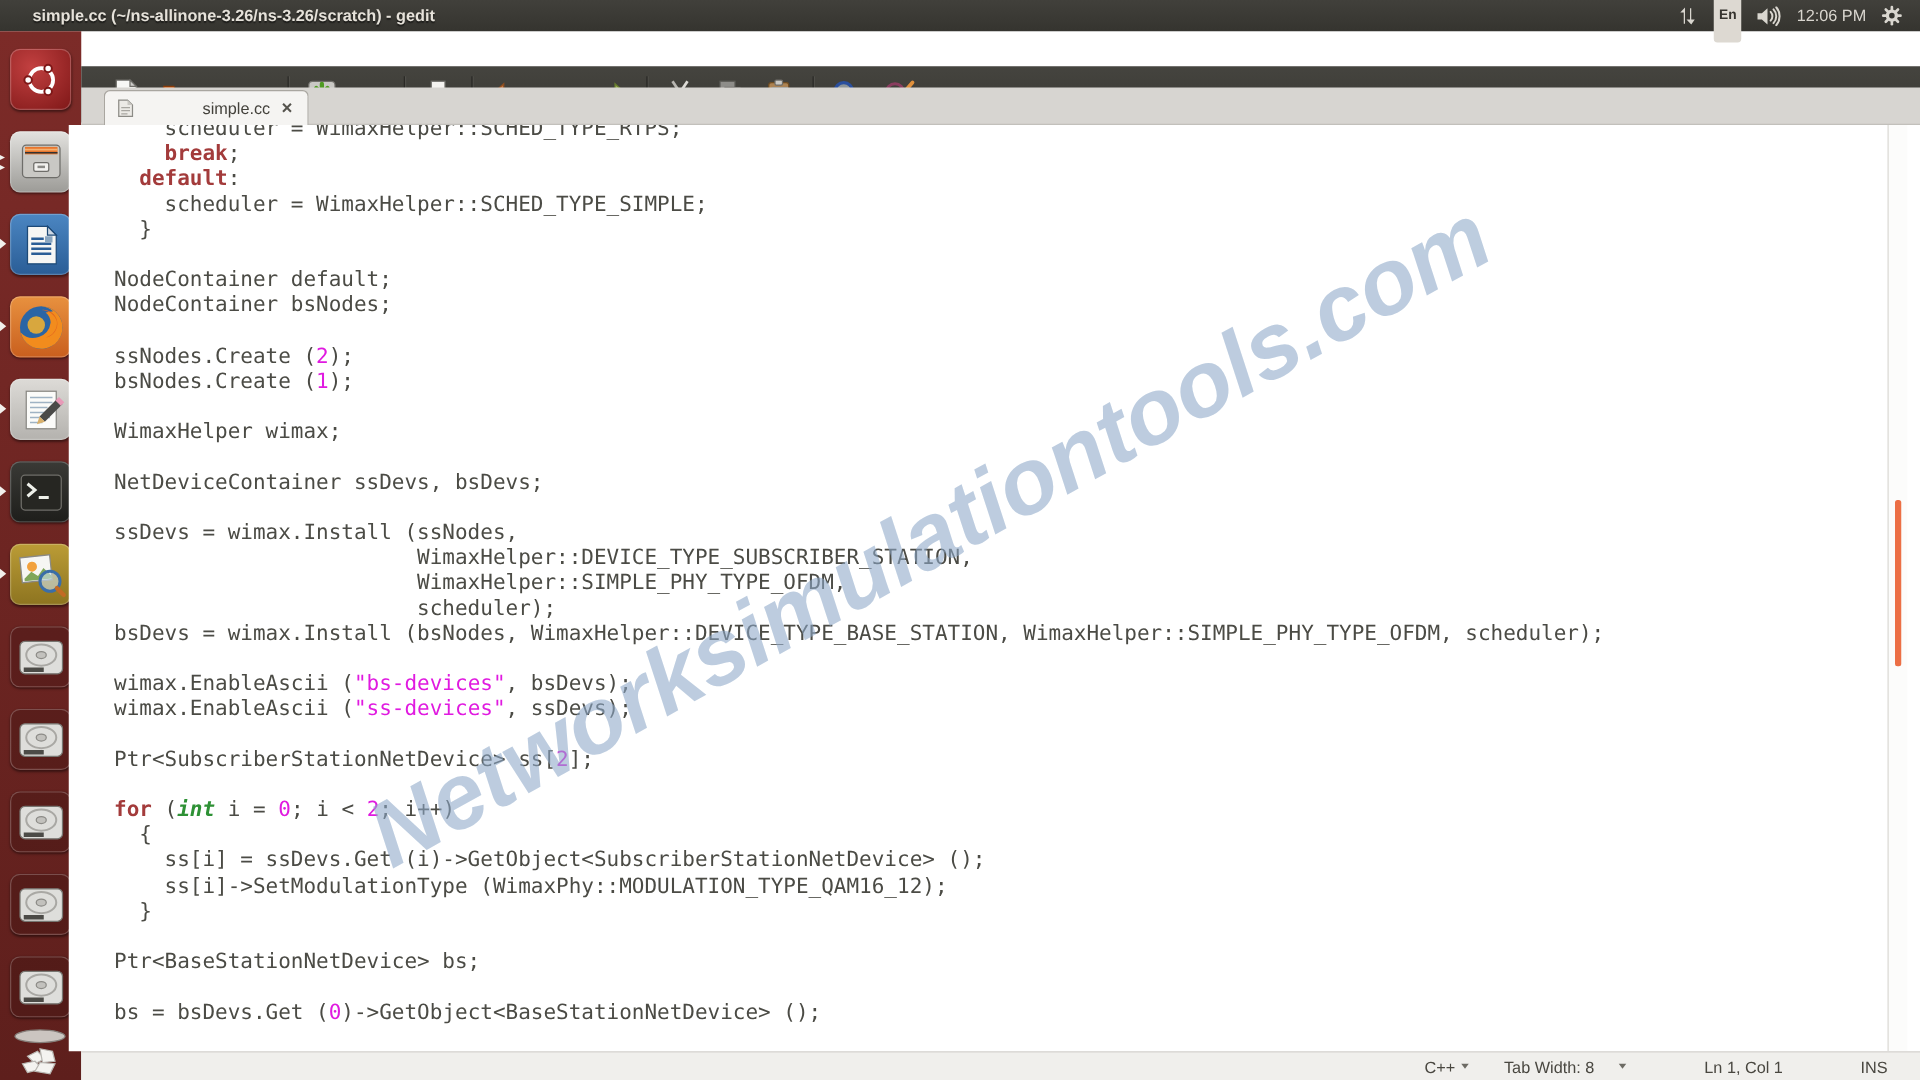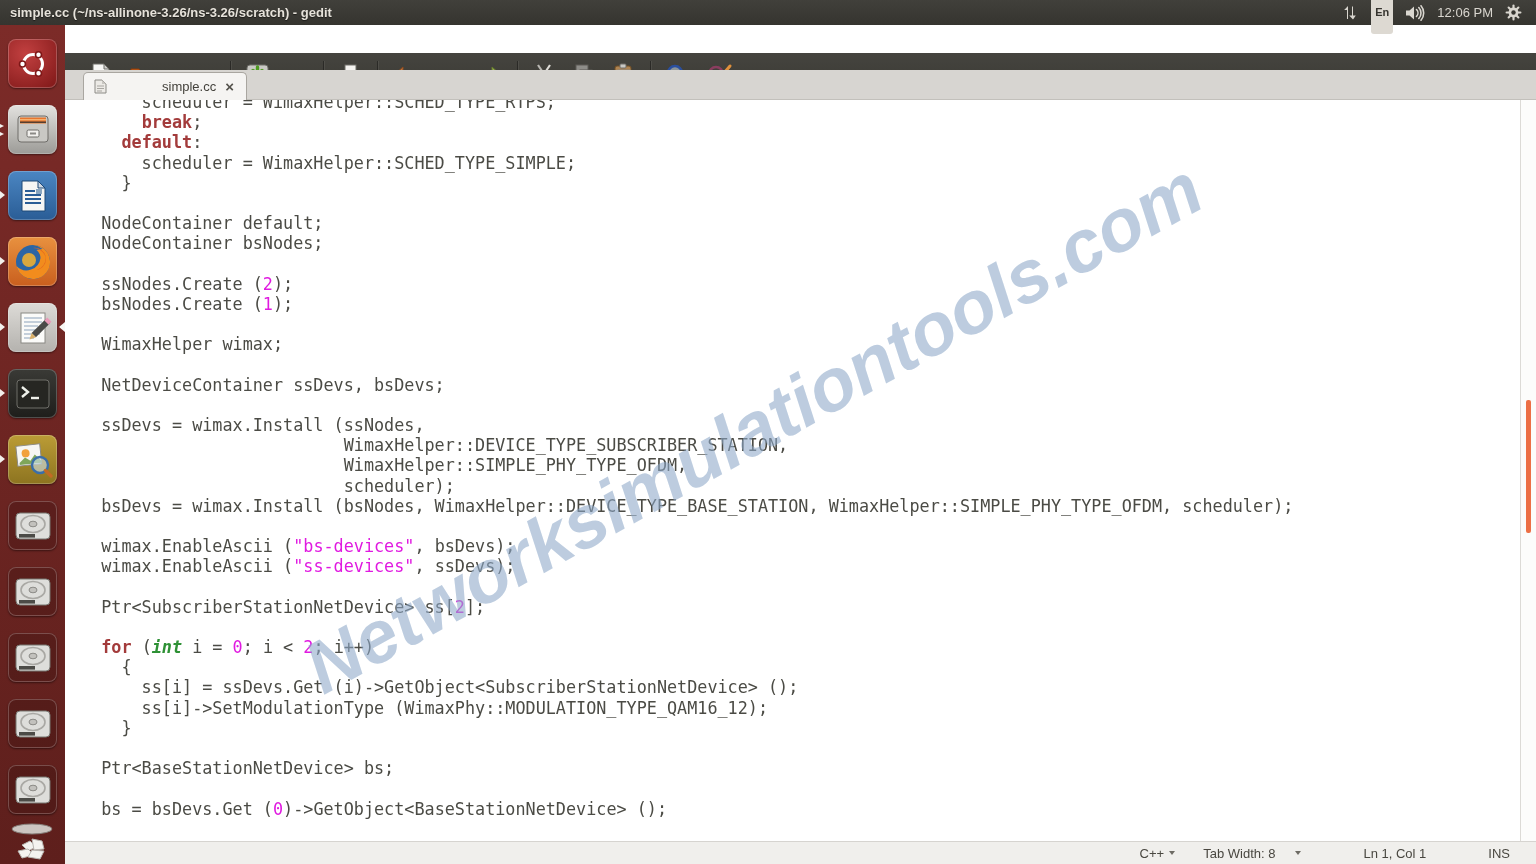--- a/index.html
+++ b/index.html
@@ -3,21 +3,21 @@
 <meta charset="utf-8">
 <style>
   * { margin:0; padding:0; box-sizing:border-box; }
   html,body { width:1536px; height:864px; overflow:hidden; background:#222; }
   .screen { position:relative; width:1536px; height:864px; background:#fff;
             font-family:"Liberation Sans","DejaVu Sans",sans-serif; }
 
   
   .titlebar { position:absolute; left:0; top:0; width:1536px; height:25px;
               background:linear-gradient(#41403b,#35342f); display:flex; align-items:center; }
-  .titlebar .wtitle { color:#e6e2da; font-size:13px; font-weight:bold; padding-left:10px; flex:1;
+  .titlebar .wtitle { color:#e6e2da; font-size:13px; font-weight:bold; padding-left:26px; flex:1;
                       white-space:nowrap; text-shadow:0 1px 1px rgba(0,0,0,.5); }
   .tray { display:flex; align-items:center; gap:12px; padding-right:14px; color:#d9d6cf; }
   .kbd-badge { background:#ddd9d2; color:#36342f; font-size:11px; font-weight:bold;
                border-radius:3px; padding:15px 4px; line-height:13px; }
   .clock { font-size:13px; color:#d9d6cf; }
 
   
   .launcher { position:absolute; left:0; top:25px; width:65px; height:839px;
               background:linear-gradient(#7c2b28,#5e1f1c); overflow:hidden; }
   .tile { position:absolute; left:8px; width:49px; height:49px; border-radius:8px;
@@ -48,21 +48,21 @@
   
   .tabstrip { position:absolute; left:65px; top:70px; width:1471px; height:30px;
               background:#d7d5d1; border-bottom:1px solid #c2c0bb; }
   .tab { position:absolute; left:18px; top:2px; height:28px; min-width:128px;
          background:#f5f4f2; border:1px solid #a9a6a0; border-bottom:none;
          border-radius:5px 5px 0 0; display:flex; align-items:center; gap:7px; padding:0 10px; }
   .tab-title { font-size:13px; color:#44423c;margin-left:48px; }
   .tab-close { font-size:15px; color:#55534d; font-weight:bold; line-height:12px; padding:0 2px; }
 
   
-  .editor { position:absolute; left:65px; top:100px; width:1471px; height:741px;
+  .editor { position:absolute; left:55px; top:100px; width:1471px; height:741px;
             background:#ffffff; overflow:hidden; cursor:text; }
   #code { margin-top:-8px; padding-left:16px; font-family:"DejaVu Sans Mono","Liberation Mono",monospace;
           font-size:16.8px; }
   .code-line { white-space:pre; height:20.2px; line-height:20.2px; color:var(--c-plain,#4b4b45); }
   .c-k { color:var(--c-keyword,#a33b3b); font-weight:bold; }
   .c-t { color:var(--c-type,#2e9135); font-weight:bold;font-style:italic; }
   .c-n { color:var(--c-number,#e01ae0); }
   .c-s { color:var(--c-string,#e01ae0); }
 
   .watermark { position:absolute; left:130px; top:285px; width:1120px; height:92px;

